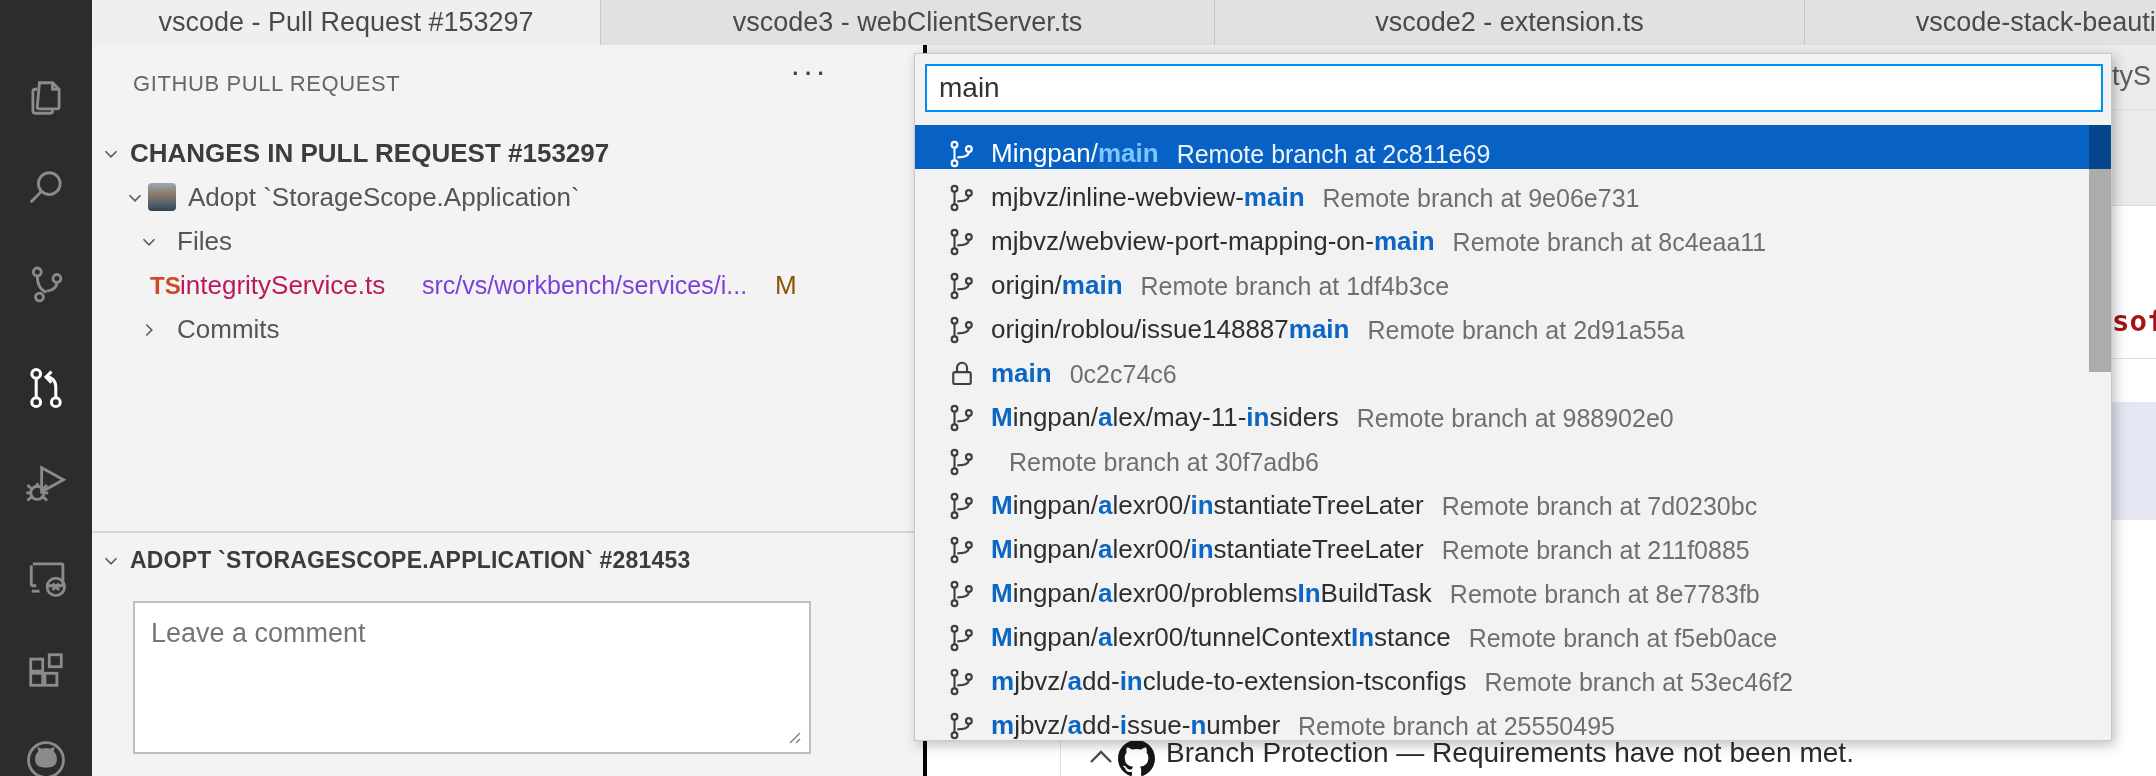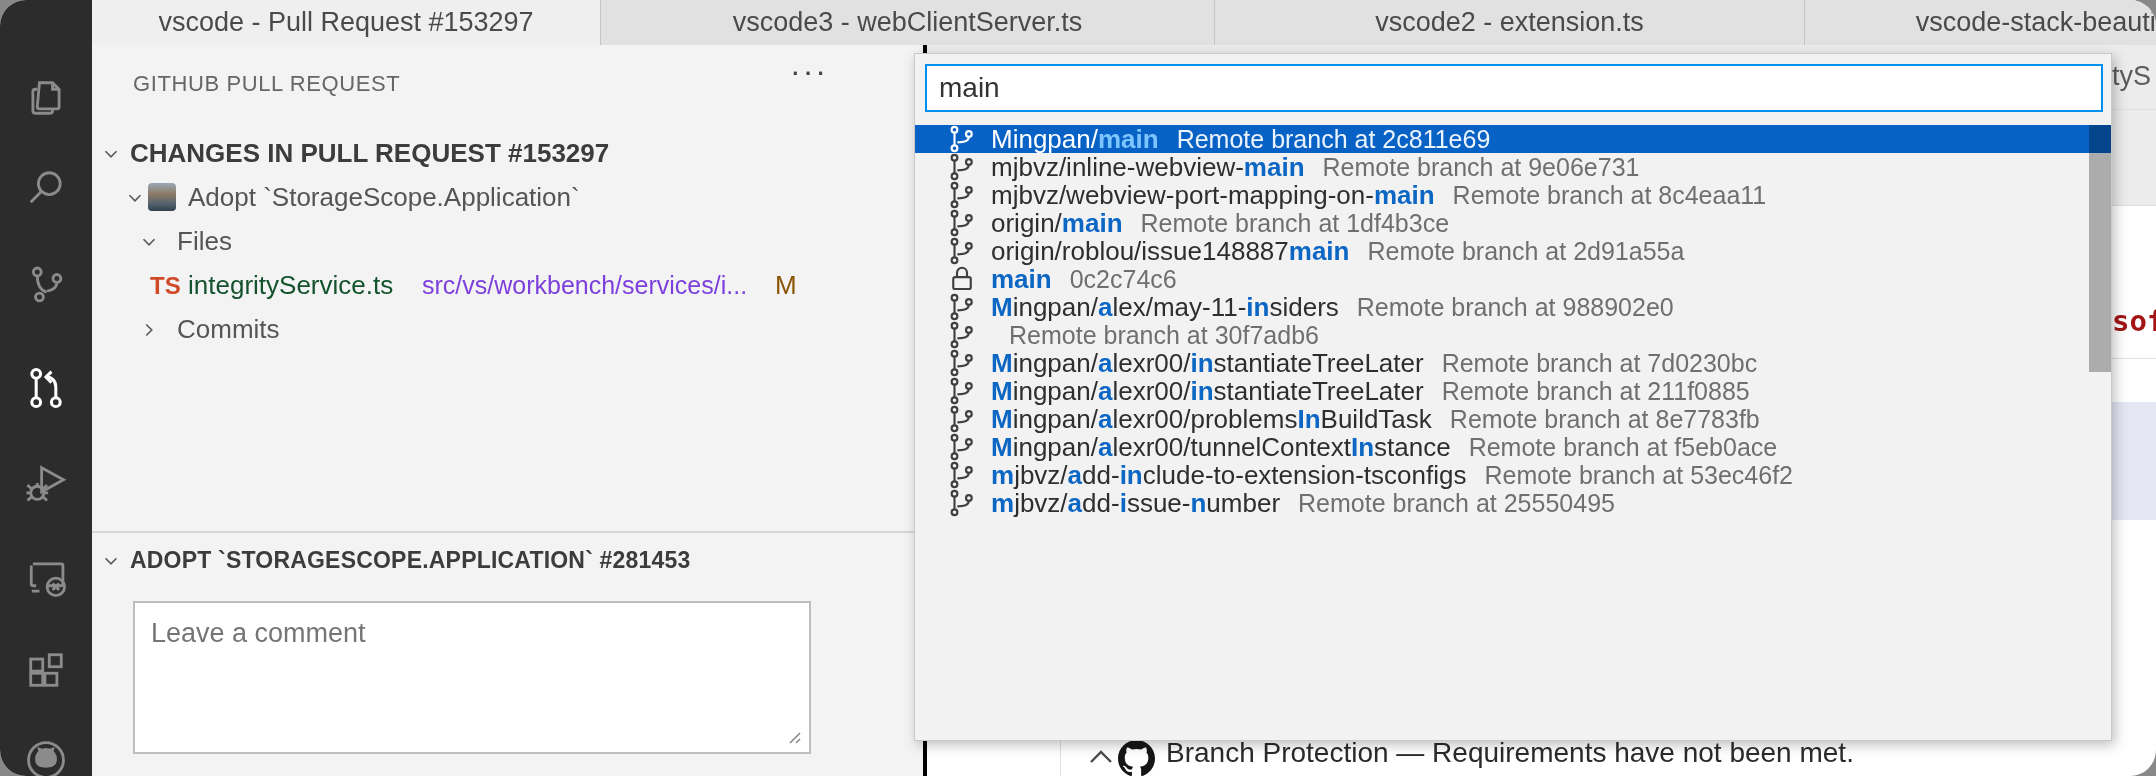--- a/index.html
+++ b/index.html
@@ -1,19 +1,19 @@
 <!DOCTYPE html>
 <html><head>
 <meta charset="utf-8">
 <style>
   * { margin:0; padding:0; box-sizing:border-box; }
   html,body { background:#888; }
   #app {
     position:relative; width:2156px; height:776px; overflow:hidden;
-    background:#ffffff; font-family:"Liberation Sans", sans-serif;border-radius:26px;
+    background:#ffffff; font-family:"Liberation Sans", sans-serif;
   }
   
   #tabbar { position:absolute; left:92px; top:0; width:2064px; height:45px;
     display:flex; background:#e2e1e2; border-bottom:1px solid #cfcecf; }
   .wtab { height:45px; display:flex; align-items:center; justify-content:center;
     font-size:27px; color:#4b494b; background:#e2e1e2; border-right:1px solid #c6c5c6;
     white-space:nowrap; overflow:hidden; flex:none; }
   .wtab.active { background:#f0eff0; }
   .wtab.t1 { width:509px; } .wtab.t2 { width:614px; } .wtab.t3 { width:590px; } .wtab.t4 { width:500px; }
   
@@ -27,21 +27,21 @@
   .sb-title { position:absolute; left:41px; top:26px; font-size:22px; letter-spacing:.6px; color:#666568; }
   .sb-dots { position:absolute; left:698px; top:8px; font-size:32px; color:#424242; cursor:pointer; letter-spacing:2px; }
   .row { position:absolute; left:0; width:100%; height:44px; }
   .chev { position:absolute; top:12px; width:22px; height:22px; color:#5a5a5a; }
   .chev svg { width:22px; height:22px; display:block; }
   .tree-label { position:absolute; top:7px; font-size:26px; color:#555555; white-space:nowrap; }
   .sec-label { position:absolute; top:7px; font-size:26px; font-weight:bold; color:#3c3c3c; white-space:nowrap; }
   .avatar { position:absolute; left:56px; top:8px; width:28px; height:28px; border-radius:4px;
     background:linear-gradient(180deg,#9aa7b5 0%,#8d7a66 40%,#53616e 75%,#33404c 100%); }
   .ts-ico { position:absolute; top:9px; font-size:24px; font-weight:bold; color:#cf4a26; }
-  .file-name { position:absolute; left:96px; top:7px; font-size:26px; color:#14532d; }
+  .file-name { position:absolute; left:88px; top:7px; font-size:26px; color:#be185d; }
   .file-path { position:absolute; left:330px; top:8px; font-size:25px; color:#6d28d9; opacity:.88; white-space:nowrap; }
   .file-badge { position:absolute; left:683px; top:7px; font-size:26px; color:#895503; }
   #sb-sash { position:absolute; left:0; top:486px; width:100%; height:2px; background:#d6d6d6; }
   .adopt-label { position:absolute; left:38px; top:9px; font-size:23px; font-weight:bold; color:#3c3c3c; letter-spacing:.2px; white-space:nowrap; }
   #comment-box { position:absolute; left:41px; top:556px; width:678px; height:153px;
     background:#fff; border:2px solid #bdbdbd; font-size:27px; color:#757575;
     padding:15px 16px; resize:none; outline:none; font-family:"Liberation Sans",sans-serif; }
   #comment-box::placeholder { color:#757575; opacity:1; }
   #resize-grip { position:absolute; left:689px; top:679px; width:22px; height:22px; color:#8a8a8a; pointer-events:none; }
   
@@ -62,21 +62,21 @@
   #bp-text { position:absolute; left:1166px; top:737px; font-size:28px; color:#2b2b2b; white-space:nowrap; z-index:1; }
   
   #quickpick { position:absolute; left:914px; top:53px; width:1198px; height:688px;
     background:#f2f2f2; border:1px solid #c9c9c9;
     box-shadow:3px 4px 12px rgba(0,0,0,0.25); z-index:10; }
   #qp-inputwrap { position:absolute; left:10px; top:10px; width:1178px; height:48px;
     background:#ffffff; border:2px solid #0090f1; }
   #qp-input { position:absolute; left:0; top:0; width:100%; height:100%; border:none; outline:none;
     font-size:28px; color:#333333; padding-left:12px; font-family:"Liberation Sans",sans-serif; background:transparent; }
   #qp-list { position:absolute; left:0; top:71px; width:100%; }
-  .qp-row { position:relative; height:28px; display:flex; align-items:center; padding-left:32px; cursor:pointer; }
+  .qp-row { position:relative; height:44px; display:flex; align-items:flex-end; padding-left:32px; cursor:pointer; }
   .qp-icon { width:30px; height:30px; margin-right:14px; color:#3f3f3f; flex:none; }
   .qp-icon svg { width:30px; height:30px; display:block; }
   .qp-label { font-size:26px; color:#2e2e2e; white-space:nowrap; }
   .qp-label .hl { color:#0b66c4; font-weight:bold; }
   .qp-desc { font-size:25px; color:#6f6f6f; margin-left:18px; white-space:nowrap; }
   .qp-row.selected { background:#0862c6; }
   .qp-row.selected .qp-label { color:#ffffff; }
   .qp-row.selected .qp-label .hl { color:#7cc5ff; }
   .qp-row.selected .qp-desc { color:rgba(255,255,255,0.92); }
   .qp-row.selected .qp-icon { color:#ffffff; }

